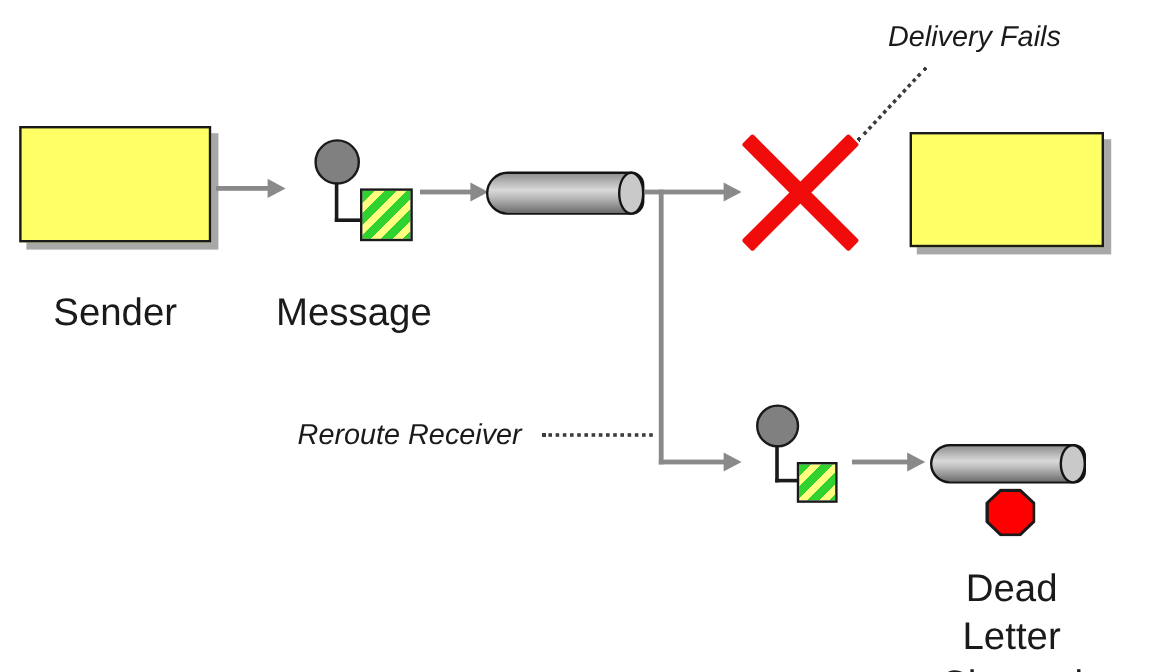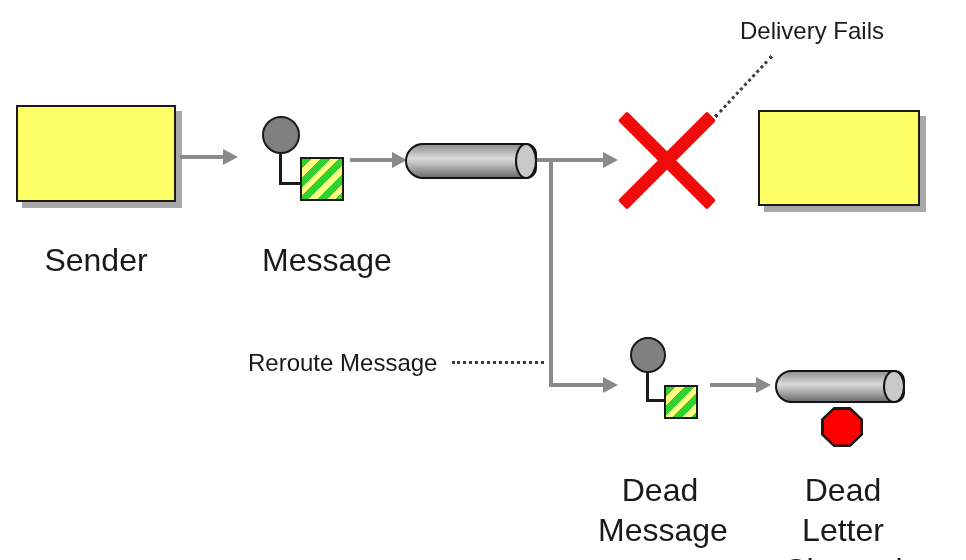--- a/index.html
+++ b/index.html
@@ -12,21 +12,21 @@
     position:absolute;background:var(--box-fill,#ffff66);
     border:2px solid var(--box-border,#1a1a1a);
     box-shadow:6px 6px 0 var(--shadow,#a8a8a8);
   }
   
   .lbl{
     position:absolute;font-size:32px;line-height:1.25;text-align:center;
     color:var(--text,#1a1a1a);
   }
   .annot{
-    position:absolute;font-size:24px;white-space:nowrap;
+    position:absolute;font-size:24px;font-style:italic;white-space:nowrap;
     color:var(--text,#1a1a1a);
   }
   
   .hline{position:absolute;height:4px;background:var(--arrow,#8a8a8a);}
   .vline{position:absolute;width:4px;background:var(--arrow,#8a8a8a);}
   .ahead{
     position:absolute;width:0;height:0;
     border-top:8px solid transparent;border-bottom:8px solid transparent;
     border-left:15px solid var(--arrow,#8a8a8a);
   }
@@ -80,21 +80,21 @@
   <div class="epr-box" style="left:16px;top:105px;width:156px;height:93px;"></div>
   <div class="lbl" style="left:16px;top:240px;width:160px;">Sender</div>
 
   <div class="hline" style="left:180px;top:155px;width:44px;"></div>
   <div class="ahead" style="left:223px;top:149px;"></div>
 
   <div class="msg-circle" style="left:262px;top:116px;width:34px;height:34px;"></div>
   <div class="msg-elbow" style="left:279px;top:152px;width:3px;height:33px;"></div>
   <div class="msg-elbow" style="left:279px;top:182px;width:23px;height:3px;"></div>
   <div class="msg-square" style="left:300px;top:157px;width:40px;height:40px;"></div>
-  <div class="lbl" style="left:230px;top:240px;width:112px;margin-left:32px;">Message</div>
+  <div class="lbl" style="left:230px;top:240px;width:112px;">Message</div>
 
   <div class="hline" style="left:350px;top:158px;width:43px;"></div>
   <div class="ahead" style="left:392px;top:152px;"></div>
 
   <div class="pipe" style="left:405px;top:143px;width:128px;height:32px;">
     <div class="pipe-cap"></div>
   </div>
 
   <div class="hline" style="left:537px;top:158px;width:67px;"></div>
   <div class="ahead" style="left:603px;top:152px;"></div>
@@ -104,28 +104,27 @@
   <div class="ahead" style="left:603px;top:377px;"></div>
 
   <div class="xbar" style="left:604px;top:154px;transform:rotate(45deg);"></div>
   <div class="xbar" style="left:604px;top:154px;transform:rotate(-45deg);"></div>
 
   <div class="annot" style="left:740px;top:17px;">Delivery Fails</div>
   <div class="dotted" style="left:714px;top:116px;width:83px;transform:rotate(-47deg);transform-origin:left top;"></div>
 
   <div class="epr-box" style="left:758px;top:110px;width:158px;height:92px;"></div>
 
-  <div class="annot" style="left:248px;top:349px;">Reroute Message</div>
+  <div class="annot" style="left:248px;top:349px;">Reroute Receiver</div>
   <div class="dotted" style="left:452px;top:361px;width:92px;"></div>
 
   <div class="msg-circle" style="left:630px;top:337px;width:32px;height:32px;"></div>
   <div class="msg-elbow" style="left:646px;top:371px;width:3px;height:31px;"></div>
   <div class="msg-elbow" style="left:646px;top:399px;width:20px;height:3px;"></div>
   <div class="msg-square" style="left:664px;top:385px;width:30px;height:30px;"></div>
-  <div class="lbl" style="left:598px;top:470px;width:124px;">Dead Message</div>
 
   <div class="hline" style="left:710px;top:383px;width:47px;"></div>
   <div class="ahead" style="left:756px;top:377px;"></div>
 
   <div class="pipe" style="left:775px;top:370px;width:126px;height:29px;">
     <div class="pipe-cap"></div>
   </div>
   <div class="octa-outer" style="left:821px;top:407px;width:42px;height:40px;">
     <div class="octa-inner"></div>
   </div>

